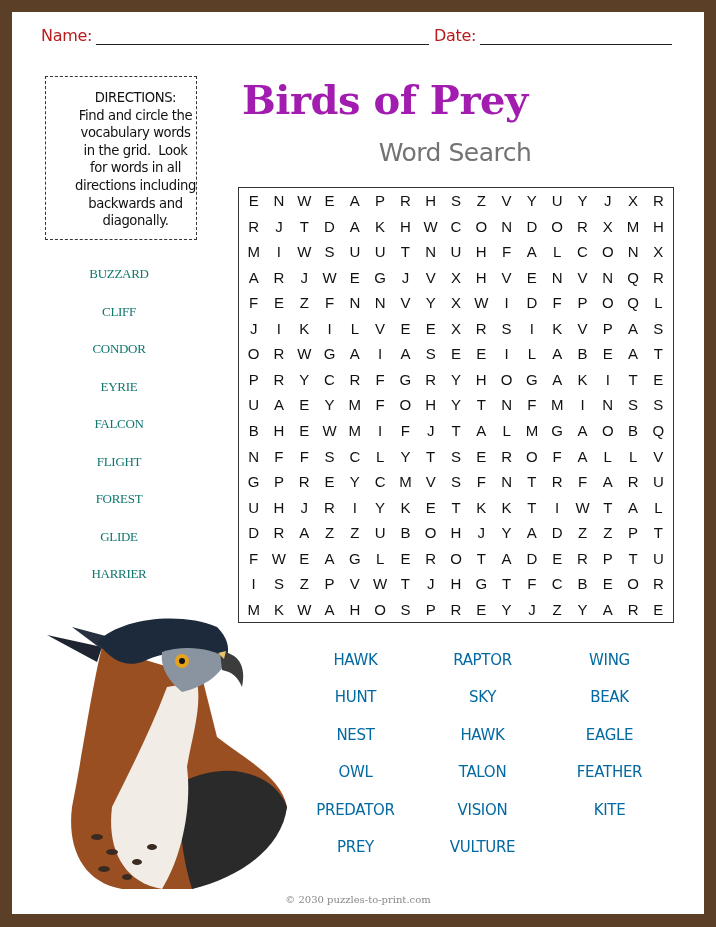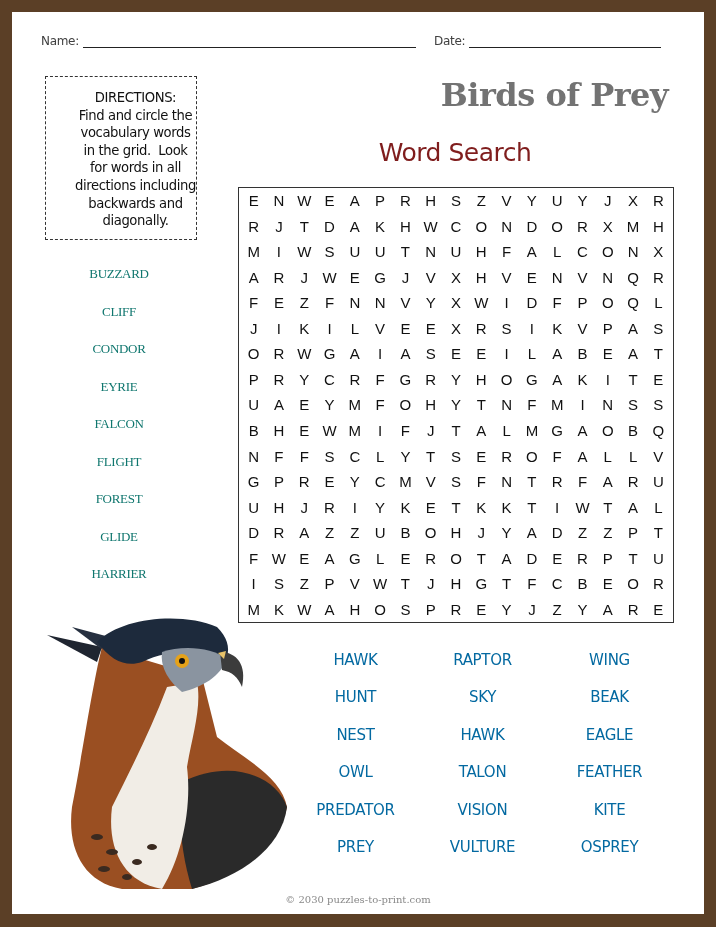--- a/index.html
+++ b/index.html
@@ -10,48 +10,48 @@
     overflow: hidden;
     font-family: "DejaVu Sans", sans-serif;
   }
   .page {
     position: absolute;
     left: 12px; top: 12px;
     width: 692px; height: 902px;
     background: #ffffff;
   }
   .hdr {
-    position: absolute; top: 21px; font-size: 12px; color: #404040;
+    position: absolute; top: 14px; font-size: 16px; color: #b91c1c;
     font-family: "DejaVu Sans", sans-serif;
     letter-spacing: -0.3px;
   }
   .hdr .line {
     display: inline-block; border-bottom: 1.5px solid #222; height: 14px; vertical-align: bottom; margin-left: 4px;
   }
   .directions {
     position: absolute; left: 33px; top: 64px; width: 152px; height: 164px;
     border: 1.5px dashed #333;
     box-sizing: border-box;
     text-align: center;
     font-size: 13.2px; line-height: 17.6px; color: #111;
     padding-top: 12px;
     font-family: "DejaVu Sans", sans-serif;
     letter-spacing: -0.4px;
     padding-left: 29px;
   }
   .title {
     position: absolute; left: 230px; top: 64px; width: 426px;
-    text-align: right;
+    text-align: left;
     font-family: "DejaVu Serif", serif;
-    font-weight: bold; font-size: 32px; color: #737373;
+    font-weight: bold; font-size: 40px; color: #a21caf;
     letter-spacing: -0.5px;
   }
   .subtitle {
     position: absolute; left: 230px; top: 126px; width: 426px;
-    text-align: center; font-size: 25px; color: #7f1d1d;
+    text-align: center; font-size: 25px; color: #737373;
     font-family: "DejaVu Sans", sans-serif;
     letter-spacing: -0.5px;
   }
   .grid {
     position: absolute; left: 226px; top: 175px;
     width: 436px; height: 436px;
     border: 1.5px solid #333; box-sizing: border-box;
     display: grid;
     grid-template-columns: repeat(17, 1fr);
     grid-template-rows: repeat(17, 1fr);
@@ -459,17 +459,16 @@
       <div class="w">HAWK</div>
       <div class="w">EAGLE</div>
       <div class="w">OWL</div>
       <div class="w">TALON</div>
       <div class="w">FEATHER</div>
       <div class="w">PREDATOR</div>
       <div class="w">VISION</div>
       <div class="w">KITE</div>
       <div class="w">PREY</div>
       <div class="w">VULTURE</div>
-      <div class="w">OSPREY</div>
     </div>
 
   <div class="footer">© 2030 puzzles-to-print.com</div>
 </div>
 
 </body></html>

